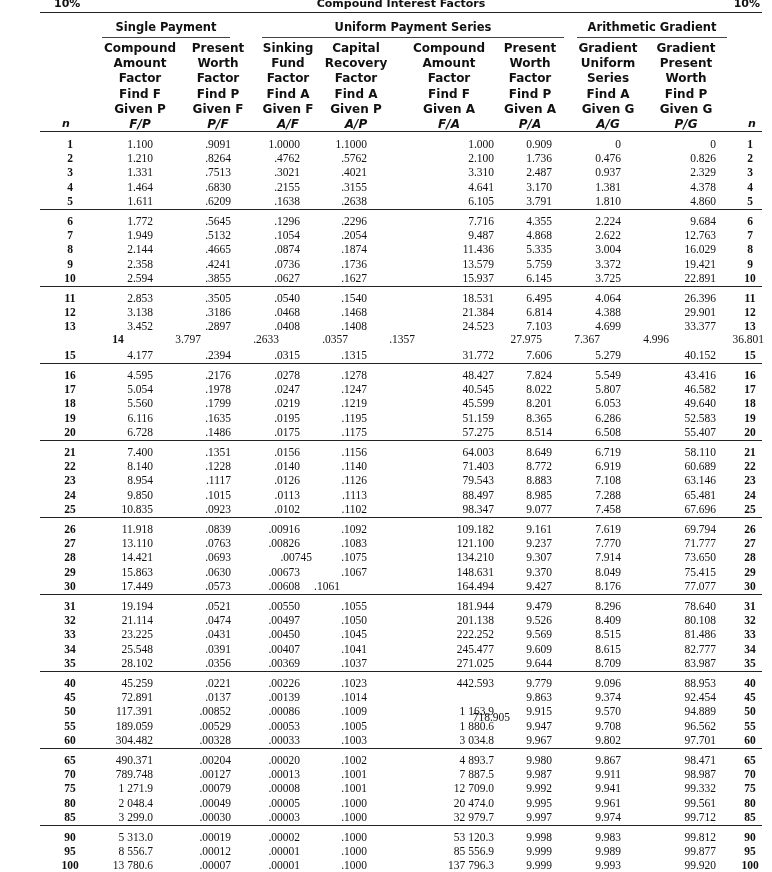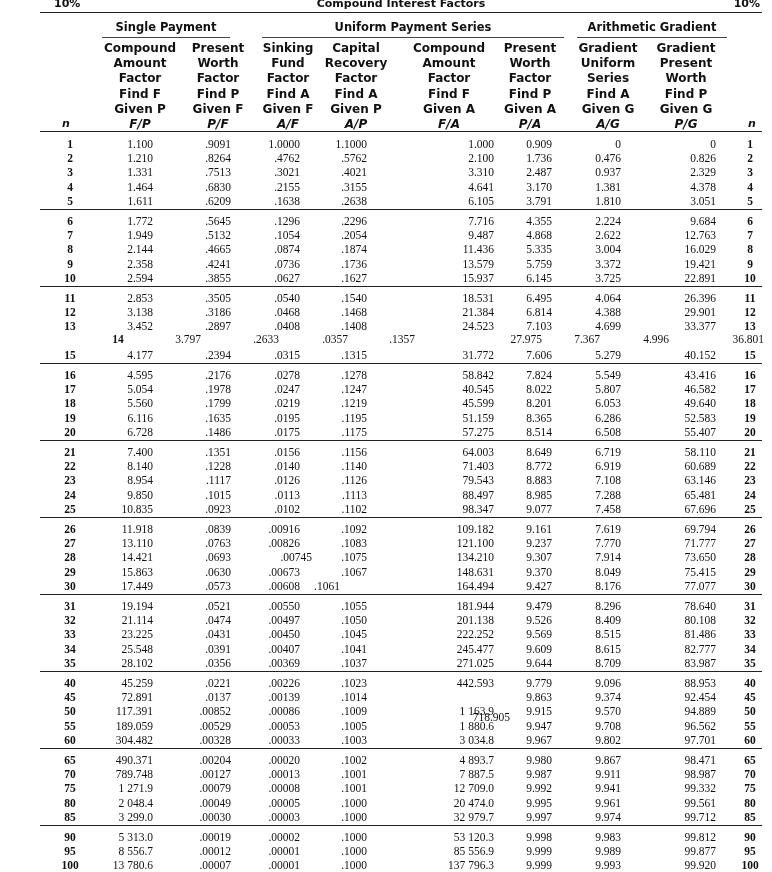--- a/index.html
+++ b/index.html
@@ -161,21 +161,21 @@
     </div>
     <div class="row" style="top: 193.8px;">
       <div class="cell ncell" style="left: 55px; width: 30px;">5</div>
       <div class="cell" style="left: 73px; width: 80px;">1.611</div>
       <div class="cell" style="left: 151px; width: 80px;">.6209</div>
       <div class="cell" style="left: 220px; width: 80px;">.1638</div>
       <div class="cell" style="left: 287px; width: 80px;">.2638</div>
       <div class="cell" style="left: 414px; width: 80px;">6.105</div>
       <div class="cell" style="left: 472px; width: 80px;">3.791</div>
       <div class="cell" style="left: 541px; width: 80px;">1.810</div>
-      <div class="cell" style="left: 636px; width: 80px;">3.051</div>
+      <div class="cell" style="left: 636px; width: 80px;">4.860</div>
       <div class="cell ncell" style="left: 738px; width: 24px;">5</div>
     </div>
     <div class="hrule" style="top: 209px;"></div>
     <div class="row" style="top: 214px;">
       <div class="cell ncell" style="left: 55px; width: 30px;">6</div>
       <div class="cell" style="left: 73px; width: 80px;">1.772</div>
       <div class="cell" style="left: 151px; width: 80px;">.5645</div>
       <div class="cell" style="left: 220px; width: 80px;">.1296</div>
       <div class="cell" style="left: 287px; width: 80px;">.2296</div>
       <div class="cell" style="left: 414px; width: 80px;">7.716</div>
@@ -293,21 +293,21 @@
       <div class="cell" style="left: 636px; width: 80px;">40.152</div>
       <div class="cell ncell" style="left: 738px; width: 24px;">15</div>
     </div>
     <div class="hrule" style="top: 363px;"></div>
     <div class="row" style="top: 368px;">
       <div class="cell ncell" style="left: 55px; width: 30px;">16</div>
       <div class="cell" style="left: 73px; width: 80px;">4.595</div>
       <div class="cell" style="left: 151px; width: 80px;">.2176</div>
       <div class="cell" style="left: 220px; width: 80px;">.0278</div>
       <div class="cell" style="left: 287px; width: 80px;">.1278</div>
-      <div class="cell" style="left: 414px; width: 80px;">58.842</div>
+      <div class="cell" style="left: 414px; width: 80px;">48.427</div>
       <div class="cell" style="left: 472px; width: 80px;">7.824</div>
       <div class="cell" style="left: 541px; width: 80px;">5.549</div>
       <div class="cell" style="left: 636px; width: 80px;">43.416</div>
       <div class="cell ncell" style="left: 738px; width: 24px;">16</div>
     </div>
     <div class="row" style="top: 382.2px;">
       <div class="cell ncell" style="left: 55px; width: 30px;">17</div>
       <div class="cell" style="left: 73px; width: 80px;">5.054</div>
       <div class="cell" style="left: 151px; width: 80px;">.1978</div>
       <div class="cell" style="left: 220px; width: 80px;">.0247</div>

